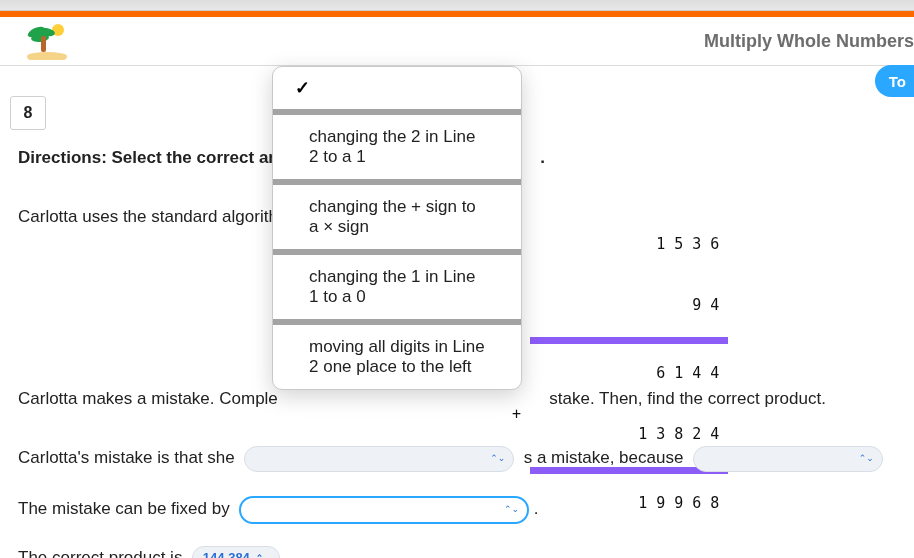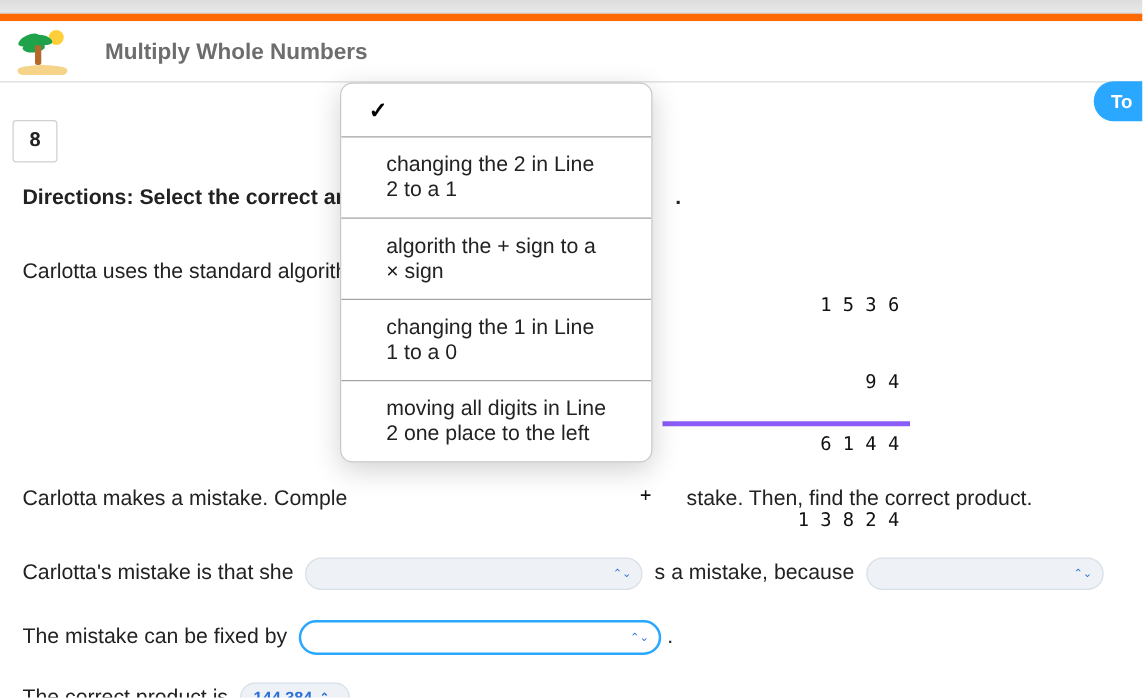--- a/index.html
+++ b/index.html
@@ -1,19 +1,19 @@
 <!DOCTYPE html>
 <html><head>
 <meta charset="utf-8">
 <style>
   * { box-sizing: border-box; margin: 0; padding: 0; }
   html, body { width: 914px; height: 558px; font-family: -apple-system, Helvetica, Arial, sans-serif; background: #fff; overflow: hidden; }
   .top-strip { height: 11px; background: linear-gradient(#ddd,#e8e8e8); border-bottom:1px solid #ccc; }
   .orange-bar { height: 6px; background: #ff6a00; }
-  .title-bar { height: 49px; background: #ffffff; border-bottom: 1px solid #dcdcdc; display:flex; align-items:center; padding-left:14px; position:relative; }
+  .title-bar { height: 49px; background: #ffffff; border-bottom: 1px solid #dcdcdc; display:flex; align-items:center; padding-left:27px; position:relative;justify-content:space-between; }
   .palm { width: 40px; height: 38px; position:relative; margin-right:30px; }
   .palm .sun { position:absolute; right:3px; top:2px; width:12px; height:12px; border-radius:50%; background:#ffcf3a; }
   .palm .leaf { position:absolute; width:18px; height:8px; background:#1fa24a; border-radius:60% 60% 60% 60%; top:6px; }
   .palm .l1 { left:0; transform:rotate(-25deg);}
   .palm .l2 { left:10px; transform:rotate(10deg);}
   .palm .l3 { left:4px; top:12px; transform:rotate(-5deg);}
   .palm .trunk { position:absolute; left:14px; top:14px; width:5px; height:16px; background:#b5682a; border-radius:2px;}
   .palm .sand { position:absolute; left:0; bottom:0; width:40px; height:8px; background:#f5d48a; border-radius:50% 50% 4px 4px;}
   .title-text { font-size:18px; font-weight:700; color:#6d6d6d; }
   .pill-btn { position:absolute; right:0; top:8px; height:32px; border-radius:16px 0 0 16px; background:#2aa7ff; color:#fff; font-weight:700; padding:0 8px 0 14px; display:flex; align-items:center; font-size:15px;margin-top:40px; }
@@ -24,26 +24,26 @@
   .p2 { margin-top:158px; }
   .p3 { }
   .p4 { margin-top:24px; }
   .p5 { margin-top:22px; }
   .blank-pill { display:inline-block; vertical-align:middle; background:#eef2f6; border:1px solid #d8dee6; border-radius:16px; height:26px; min-width:170px; position:relative; }
   .blank-pill.small { min-width:88px; padding:0 18px 0 10px; height:24px; font-size:13px; color:#2a6fd6; font-weight:600; line-height:22px;}
   .blank-pill .caret { position:absolute; right:8px; top:50%; transform:translateY(-50%); font-size:9px; color:#2a6fd6; }
   .focused { border:2px solid #2aa7ff; background:#fff; min-width:290px; height:28px;}
   .mathwork { position:absolute; left:530px; top:168px; font-family: "Menlo","Consolas",monospace; font-size:15px; letter-spacing:9px; text-align:right; line-height:1.35; color:#111;}
   .mathwork .row { white-space:pre; }
-  .mathwork .rule { border-top:4px solid #8b5cf6; margin-top:2px; padding-top:4px;}
+  .mathwork .rule { border-top:7px solid #8b5cf6; margin-top:2px; padding-top:19px;}
   .mathwork .times { letter-spacing:normal; position:absolute; left:-18px; }
   .mathwork .plus { letter-spacing:normal; position:absolute; left:-18px; }
   
   .dropdown { position:absolute; left:272px; top:66px; width:250px; background:#fff; border:1px solid #c9c9c9; border-radius:10px; box-shadow:0 6px 22px rgba(0,0,0,0.18); overflow:hidden; z-index:50;}
-  .dropdown .opt { padding:12px 36px; font-size:17px; color:#222; border-top:1px solid #a3a3a3; cursor:pointer; }
+  .dropdown .opt { padding:12px 36px; font-size:17px; color:#222; border-top:6px solid #a3a3a3; cursor:pointer; }
   .dropdown .opt:first-child { border-top:none; padding:10px 18px 10px 22px; }
   .dropdown .check { font-size:18px; font-weight:800; color:#000;}
   .hidden-tail { color:#222; }
 </style>
 </head>
 <body>
 
 <div class="top-strip"></div>
 <div class="orange-bar"></div>
 
@@ -81,20 +81,21 @@
     <div class="row"> 1536</div>
     <div class="row" style="position:relative;">
       <span class="times">×</span>
       <span>   94</span>
     </div>
     <div class="row rule"> 6144</div>
     <div class="row" style="position:relative;">
       <span class="plus">+</span>
       <span>13824</span>
     </div>
+    <div class="row rule">19968</div>
   </div>
 
   <div class="ptxt p2">
     <span>Carlotta makes a mistake. Comple</span>
     <span style="display:inline-block;width:262px;"></span>
     <span>stake. Then, find the correct product.</span>
   </div>
 
   <div class="ptxt p3">
     <span>Carlotta's mistake is that she</span>
@@ -113,16 +114,16 @@
     &nbsp;<span class="blank-pill small"><span>144,384</span><span class="caret">⌃⌄</span></span>
     &nbsp;<span>.</span>
   </div>
 </div>
 
 <div class="dropdown">
   <div class="opt">
     <span class="check">✓</span>
   </div>
   <div class="opt">changing the 2 in Line 2 to a 1</div>
-  <div class="opt">algorith the + sign to a × sign</div>
+  <div class="opt">changing the + sign to a × sign</div>
   <div class="opt">changing the 1 in Line 1 to a 0</div>
   <div class="opt">moving all digits in Line 2 one place to the left</div>
 </div>
 
 </body></html>

